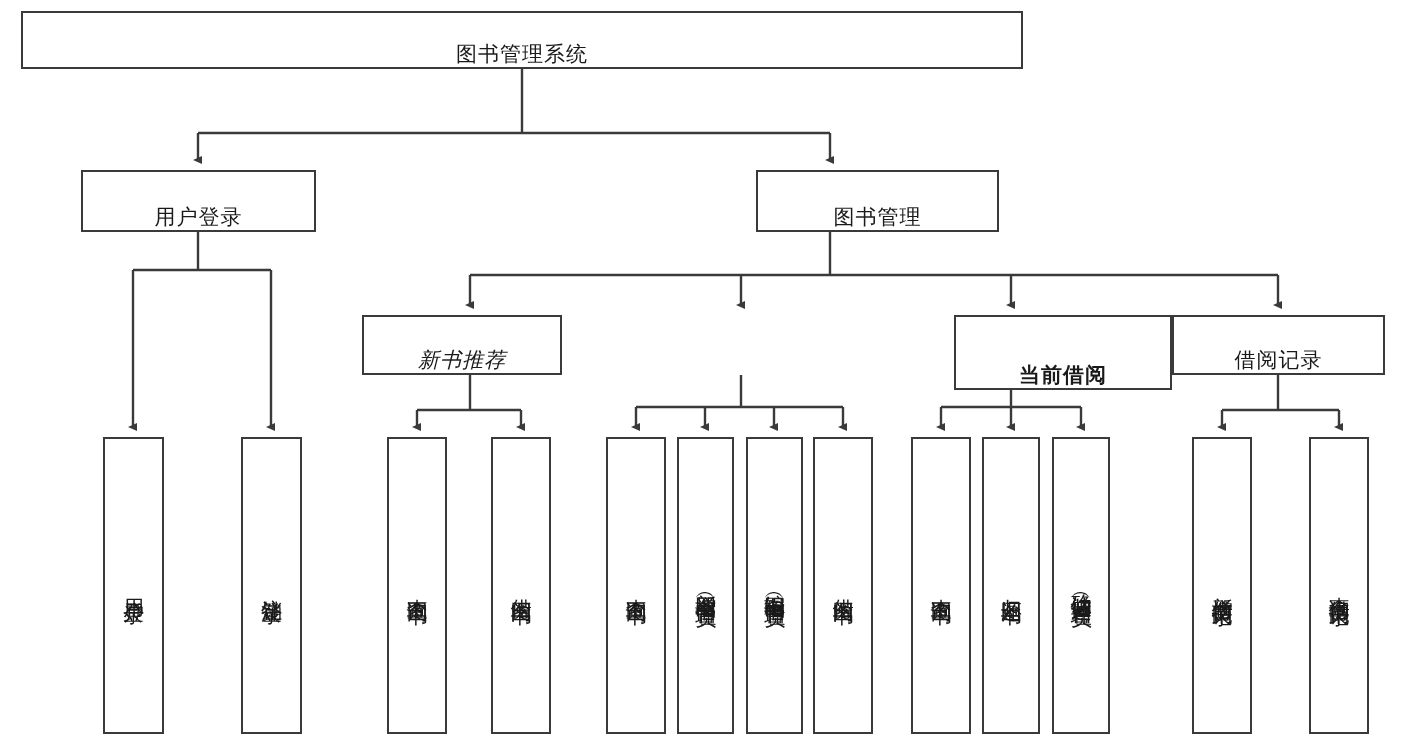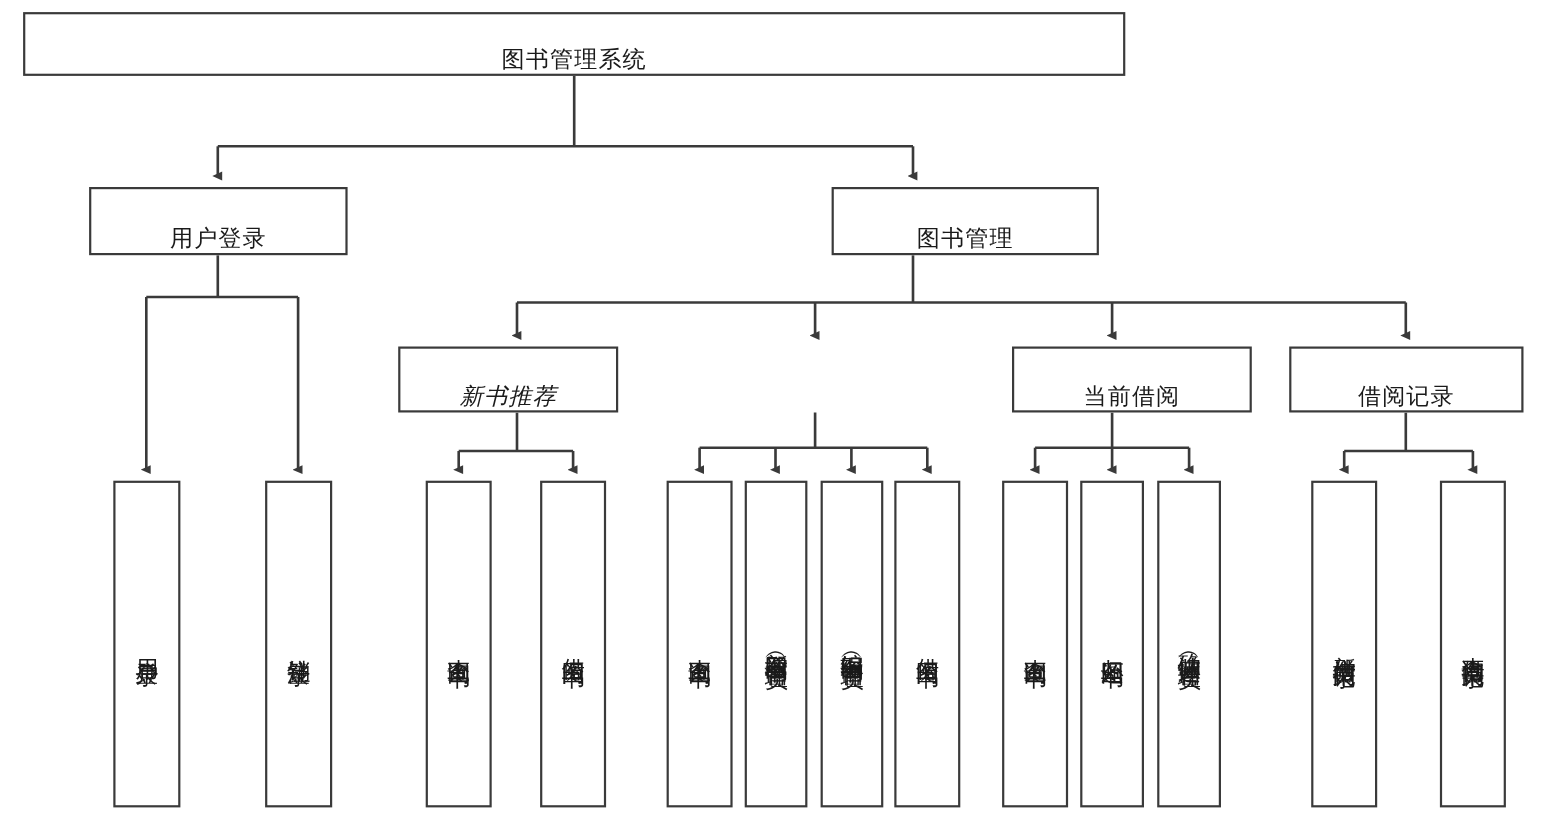--- a/index.html
+++ b/index.html
@@ -132,21 +132,21 @@
   <div class="node h" style="left:81px; top:170px; width:235px; height:62px;">
     <span>用户登录</span>
   </div>
   <div class="node h" style="left:712px; top:170px; width:243px; height:62px;margin-left:44px;">
     <span>图书管理</span>
   </div>
 
   <div class="node h" style="left:362px; top:315px; width:200px; height:60px;font-style:italic;">
     <span>新书推荐</span>
   </div>
-  <div class="node h" style="left:920px; top:315px; width:218px; height:60px;">
+  <div class="node h" style="left:954px; top:315px; width:218px; height:75px;font-weight:bold;">
     <span>当前借阅</span>
   </div>
   <div class="node h" style="left:1172px; top:315px; width:213px; height:60px;">
     <span>借阅记录</span>
   </div>
 
   <div class="node v" style="left:103px; top:437px; width:61px; height:297px;">
     <span>用户登录</span>
   </div>
   <div class="node v" style="left:241px; top:437px; width:61px; height:297px;">

